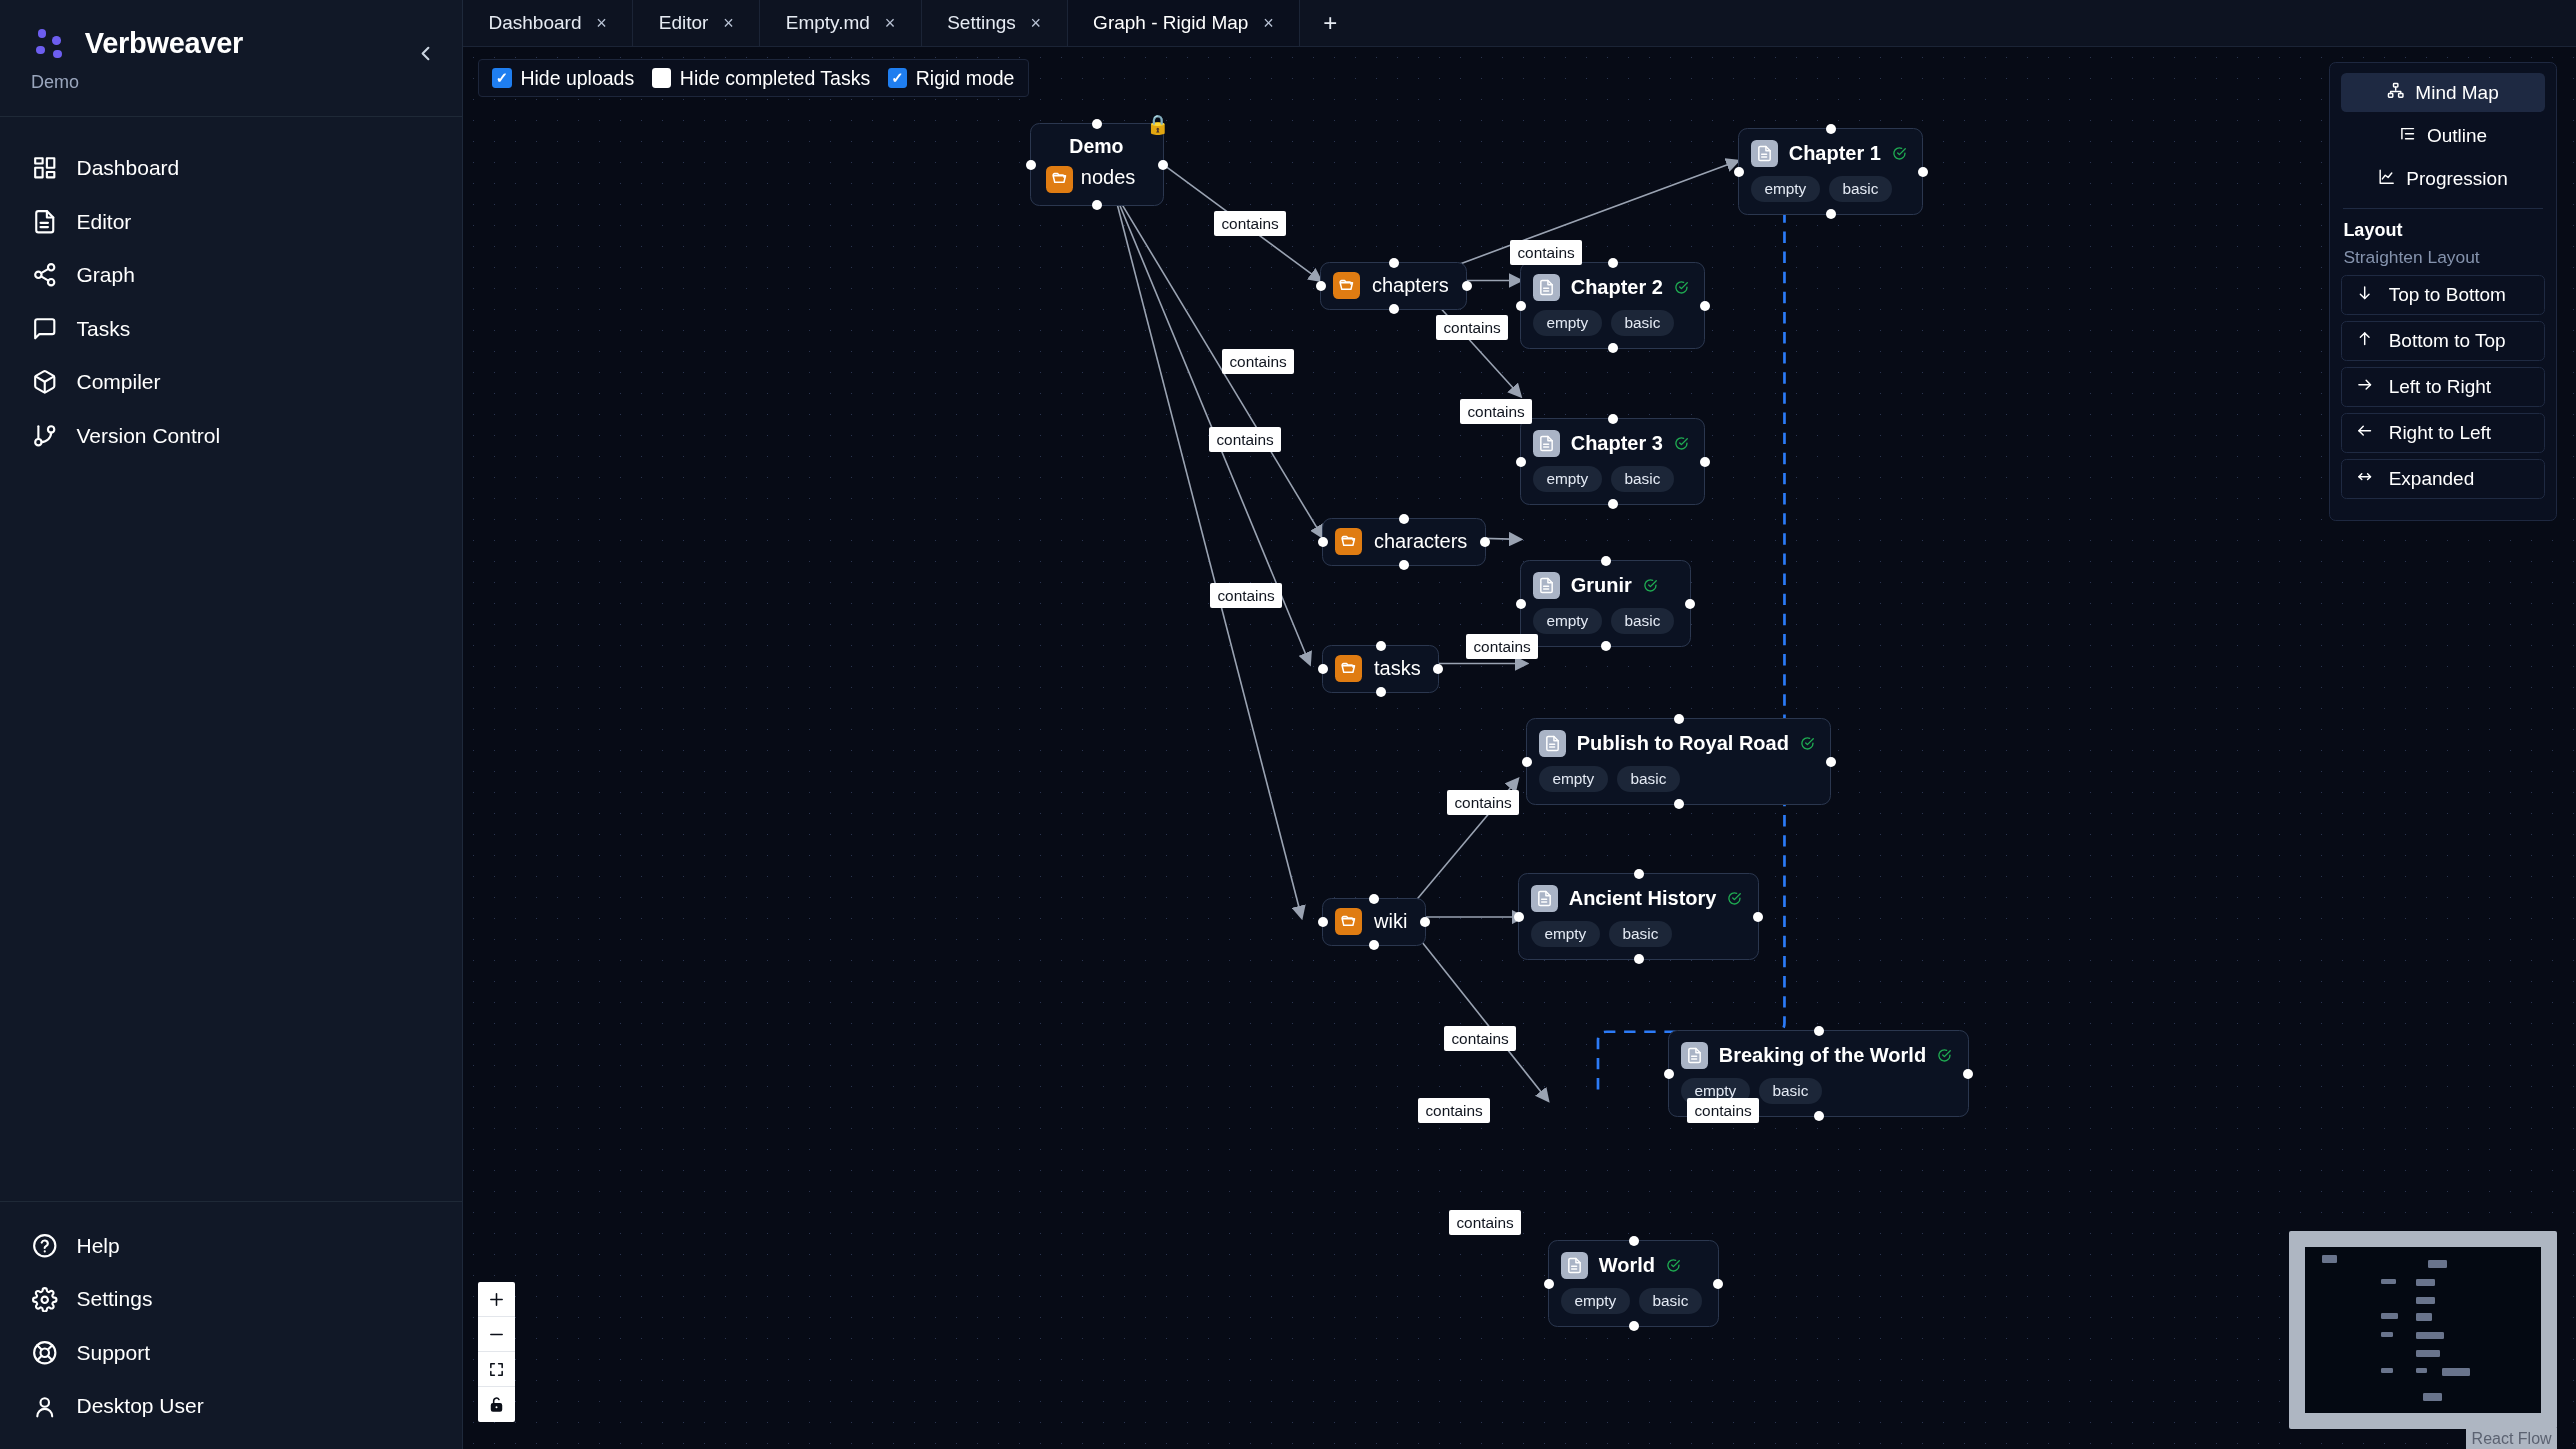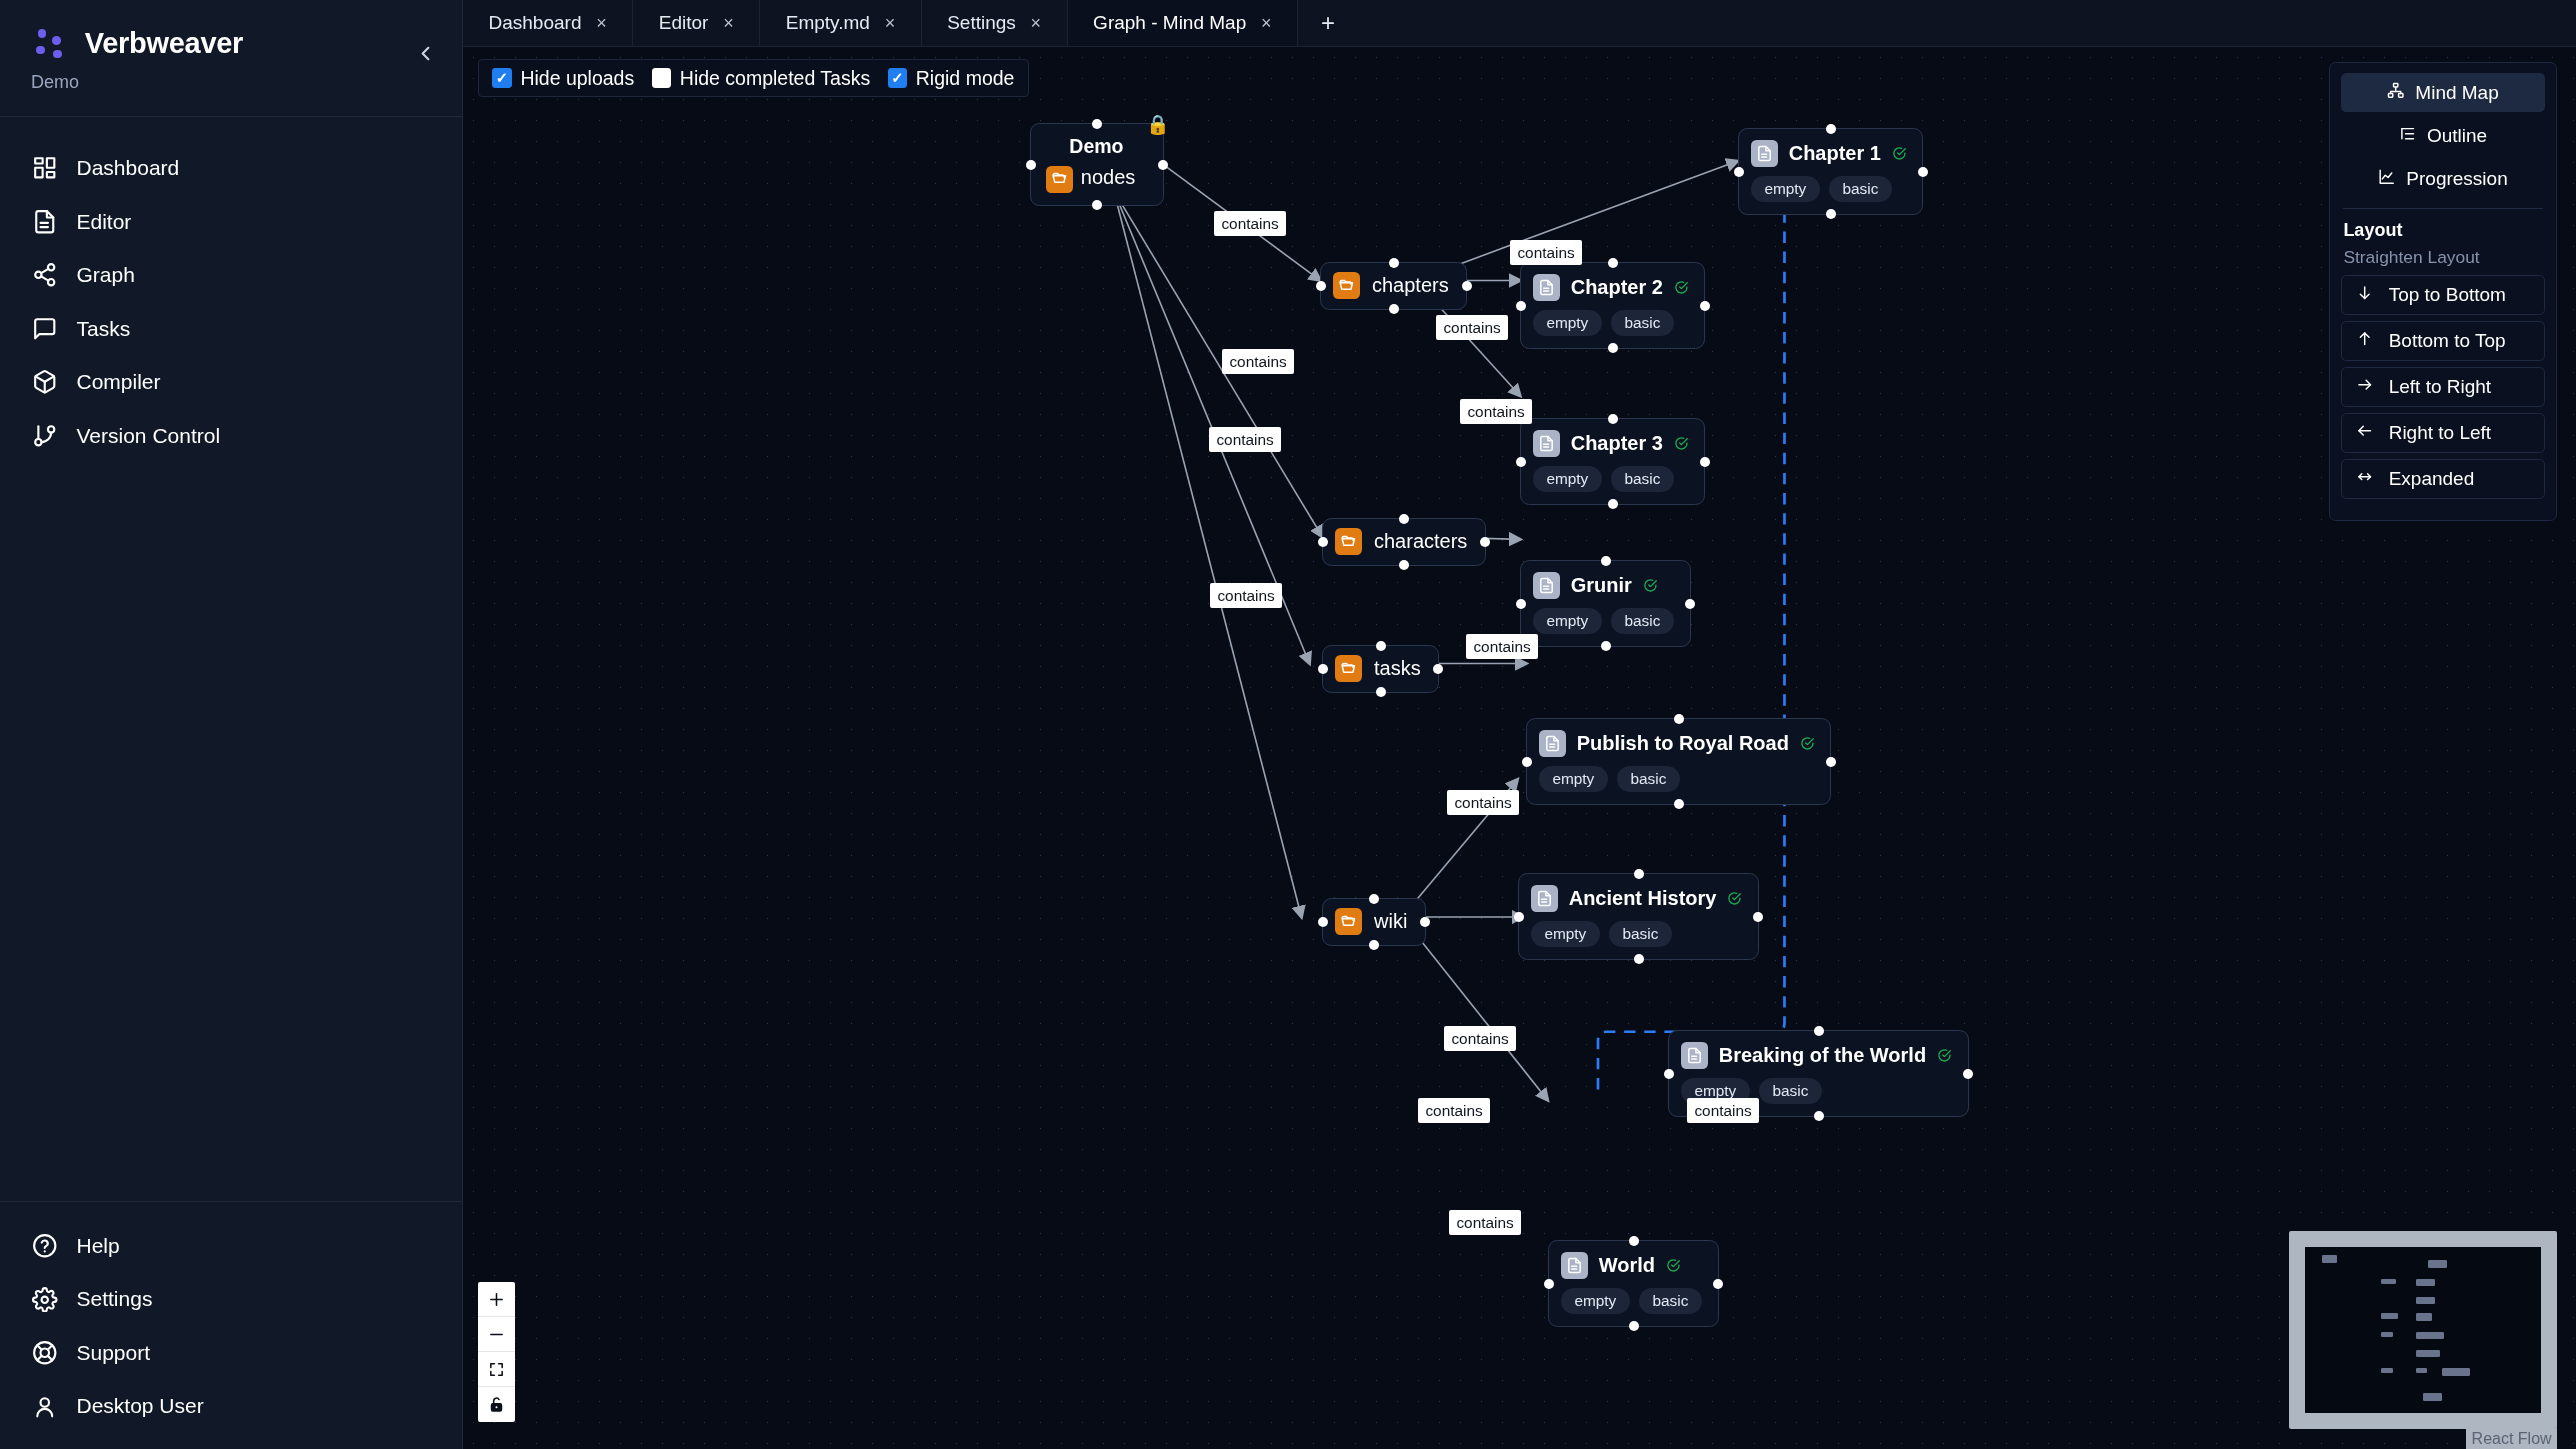--- a/index.html
+++ b/index.html
@@ -325,21 +325,21 @@
       </div>
       <div class="tab">
         <span>Empty.md</span>
         <span class="x">×</span>
       </div>
       <div class="tab">
         <span>Settings</span>
         <span class="x">×</span>
       </div>
       <div class="tab active">
-        <span>Graph - Mind Map</span>
+        <span>Graph - Rigid Map</span>
         <span class="x">×</span>
       </div>
       <div class="tab-add">+</div>
     </div>
 
     <div class="canvas">
 
       <div class="toolbar">
         <label class="cb-wrap">
           <span class="cb on"></span>

